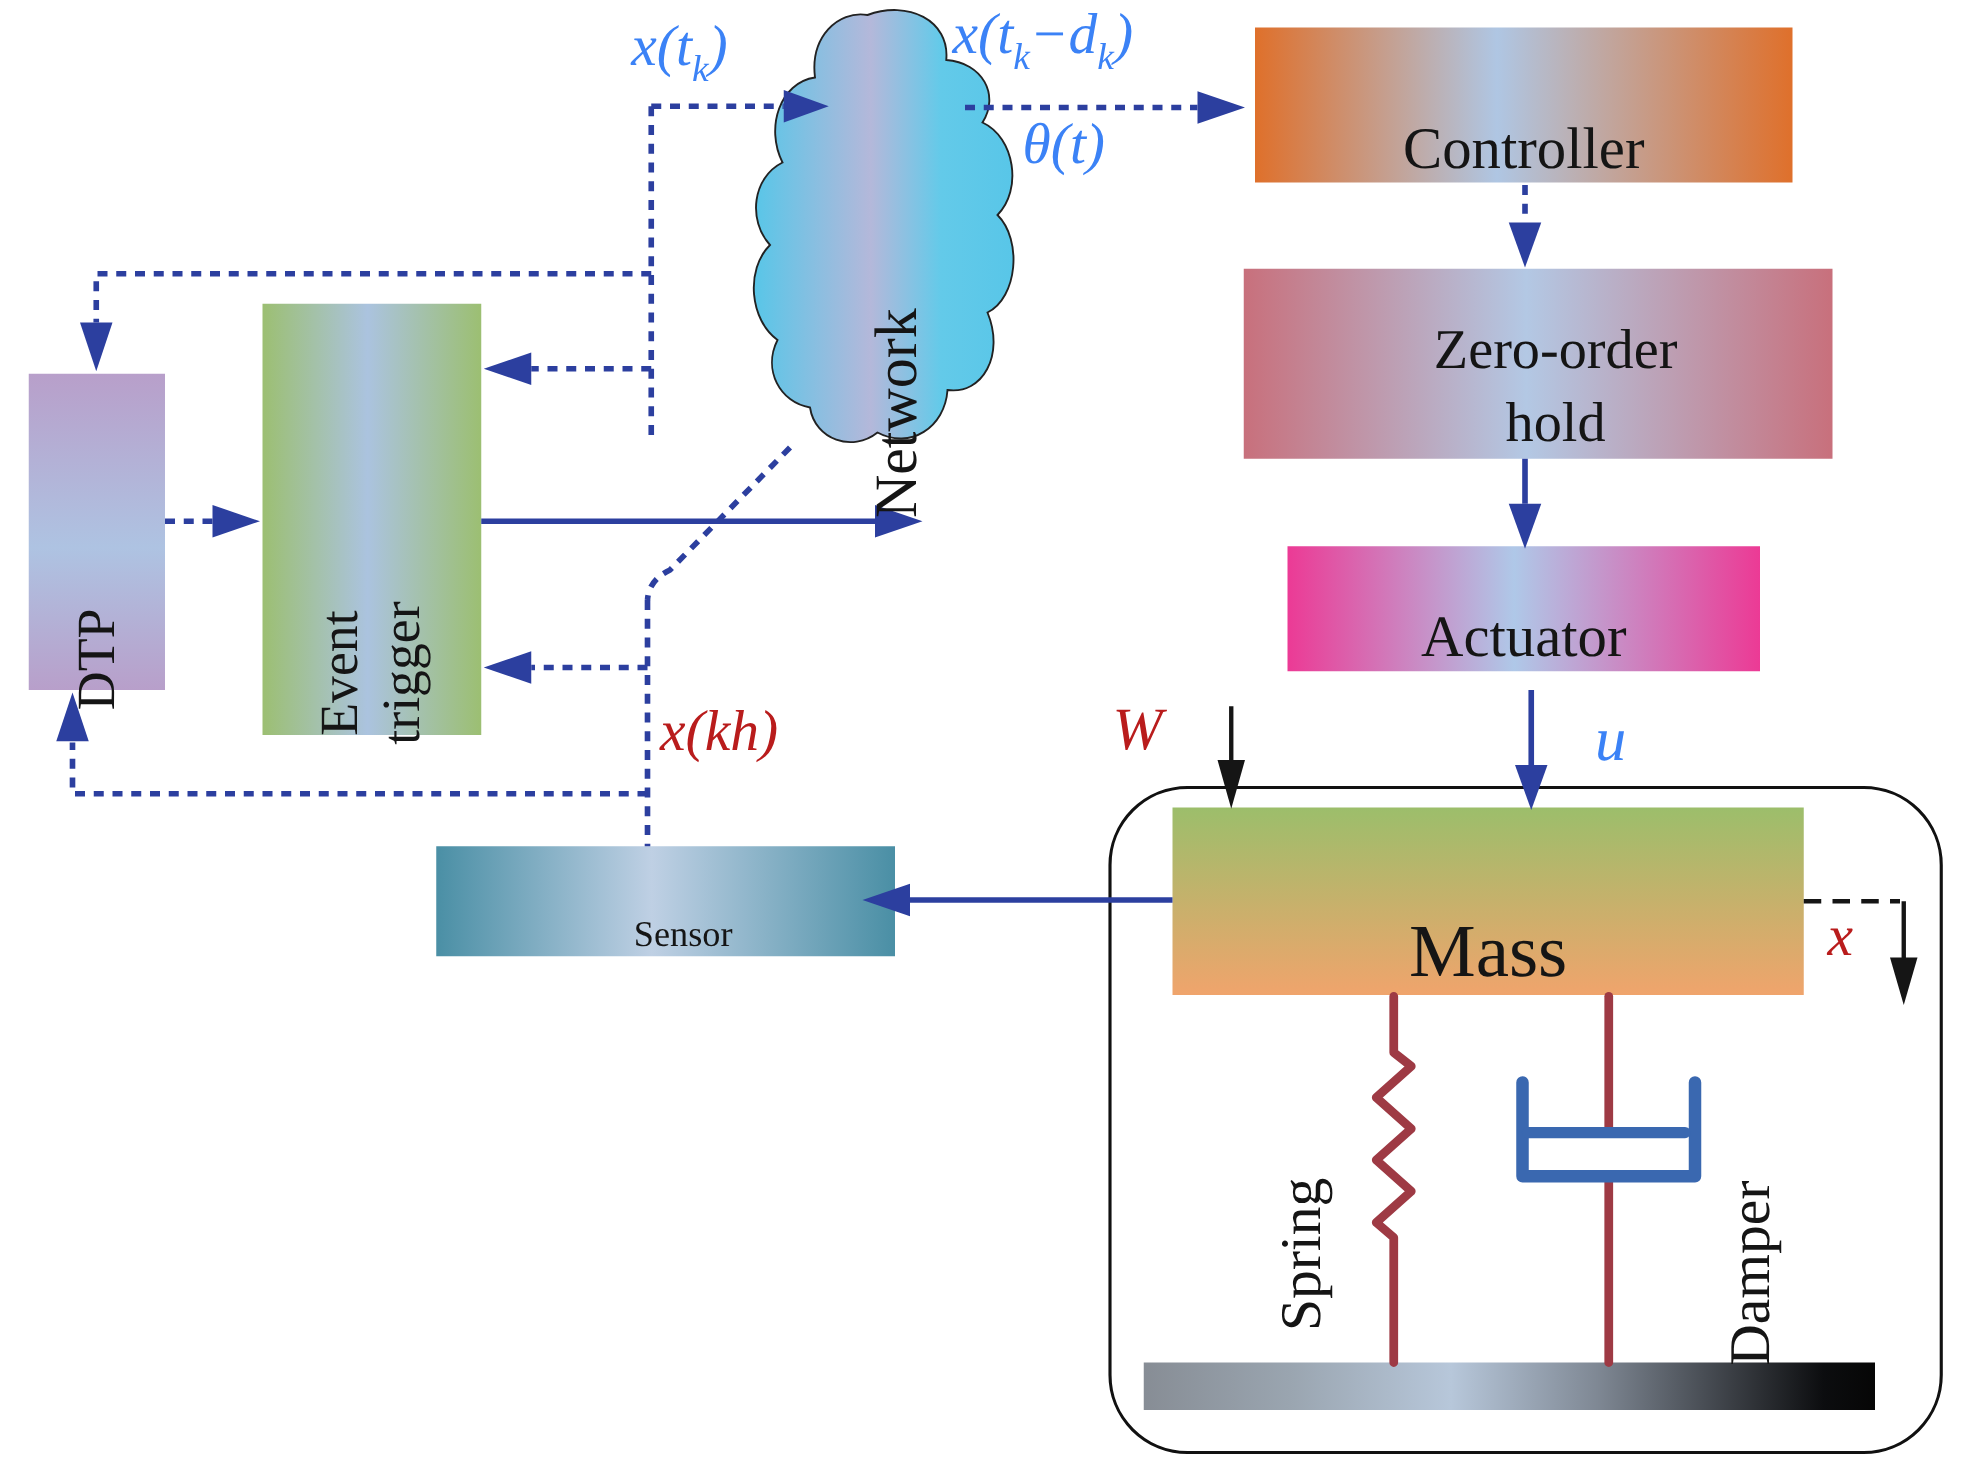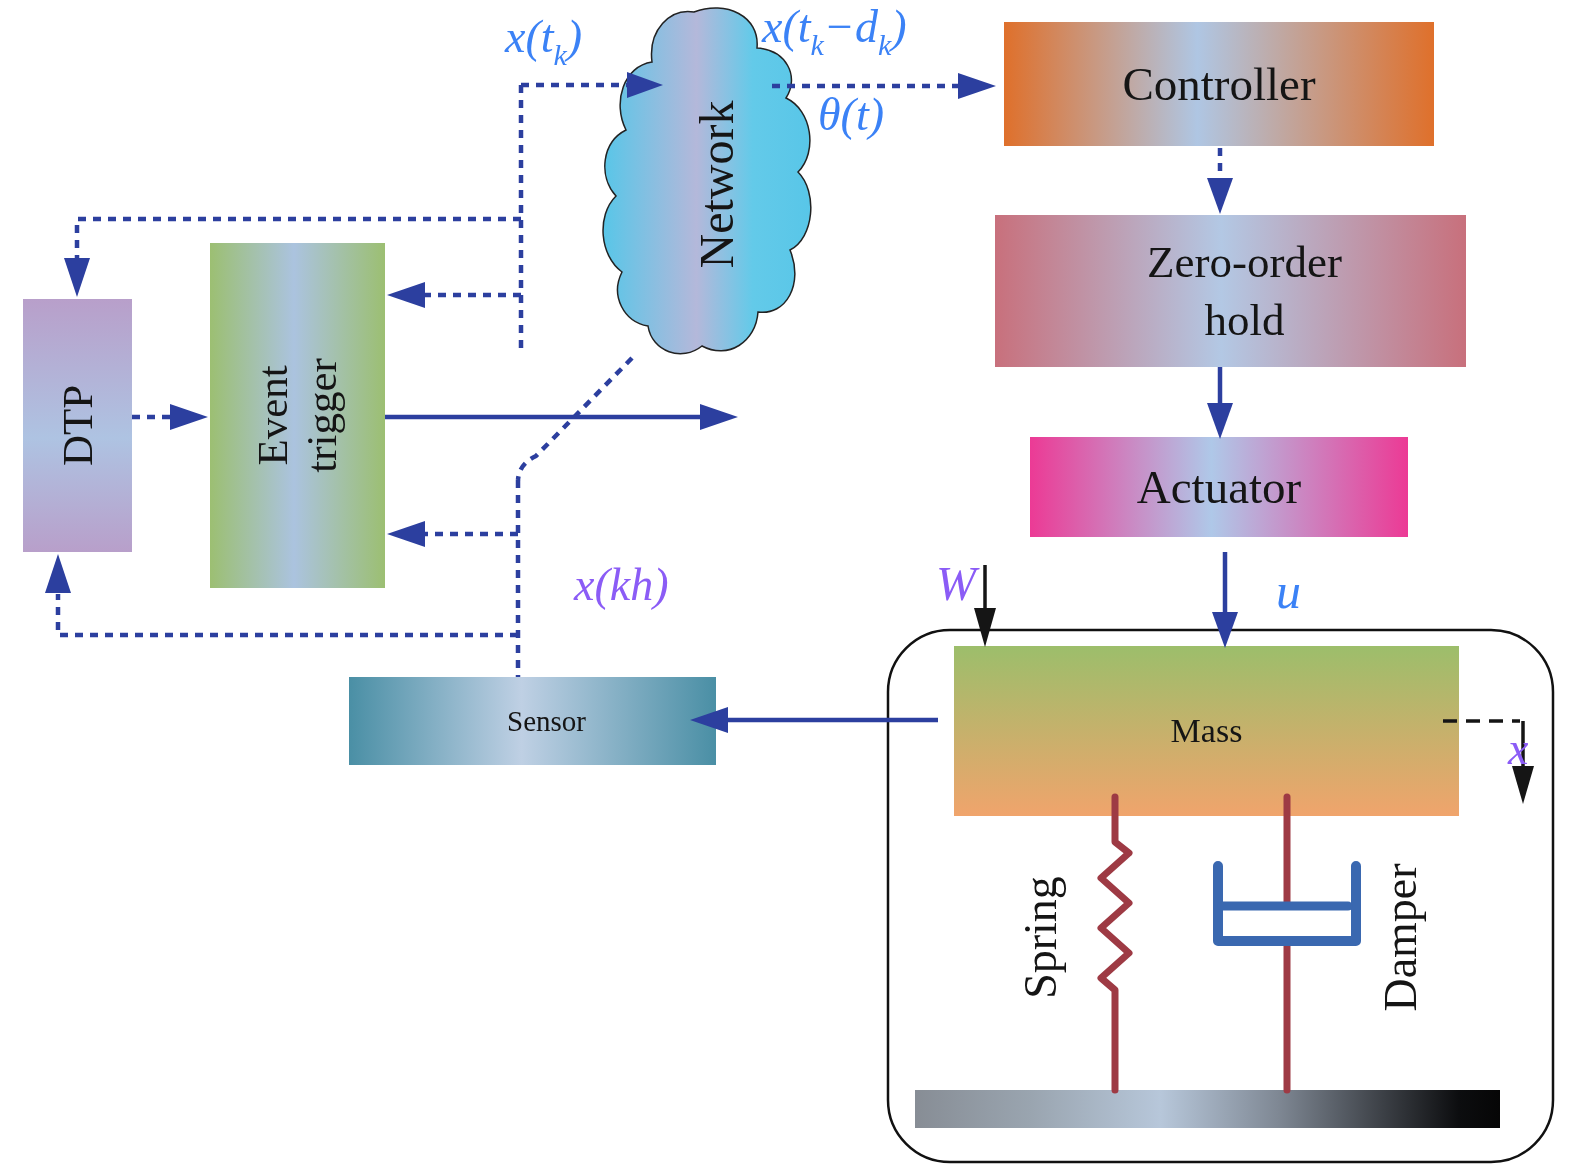--- a/index.html
+++ b/index.html
@@ -1,43 +1,43 @@
 <!DOCTYPE html>
 <html><head>
 <meta charset="utf-8">
 <style>
   html,body{margin:0;padding:0;background:#ffffff;}
   #canvas{position:relative;width:1575px;height:1175px;background:#ffffff;overflow:hidden;
           font-family:"Liberation Serif","DejaVu Serif",serif;color:#111;}
-  .block{position:absolute;display:flex;align-items:center;justify-content:center;
+  .block{position:absolute;display:flex;align-items:flex-end;justify-content:center;
          text-align:center;z-index:1;color:#151515;}
   .rot{transform:rotate(-90deg);white-space:nowrap;}
   
   .controller{left:1004px;top:22px;width:430px;height:124px;font-size:47px;
     background:linear-gradient(90deg,#df702b 0%,#afc6e3 45%,#df702b 100%);}
   .zoh{left:995px;top:215px;width:443px;height:152px;font-size:45px;line-height:1.3;
     background:linear-gradient(90deg,#c8707c 0%,#b3c8e4 48%,#c8707c 100%);padding-left:28px;}
   .actuator{left:1030px;top:437px;width:378px;height:100px;font-size:47px;
     background:linear-gradient(90deg,#ec3a95 0%,#afc8e8 48%,#ec3a95 100%);}
-  .mass{left:938px;top:646px;width:505px;height:170px;font-size:34px;
-    background:linear-gradient(180deg,#9cbe6b 0%,#f0a46c 100%);margin-left:16px;}
+  .mass{left:938px;top:646px;width:505px;height:150px;font-size:60px;
+    background:linear-gradient(180deg,#9cbe6b 0%,#f0a46c 100%);}
   .sensor{left:349px;top:677px;width:339px;height:88px;font-size:29px;
     background:linear-gradient(90deg,#4a8fa5 0%,#bfd0e4 47%,#4a8fa5 100%);padding-left:28px;}
   .etrigger{left:210px;top:243px;width:175px;height:345px;font-size:43px;line-height:1.15;
     background:linear-gradient(90deg,#9cbf72 0%,#abc3df 48%,#9cbf72 100%);}
   .dtp{left:23px;top:299px;width:109px;height:253px;font-size:43px;
     background:linear-gradient(180deg,#b89fca 0%,#aec3e2 55%,#b89fca 100%);}
   .networkbox{left:622px;top:10px;width:190px;height:348px;background:transparent;z-index:3;font-size:48px;}
   .springlab{left:985px;top:845px;width:110px;height:185px;background:transparent;z-index:3;font-size:46px;}
   .damperlab{left:1342px;top:830px;width:116px;height:215px;background:transparent;z-index:3;font-size:46px;}
   
   #lines{position:absolute;left:0;top:0;z-index:2;pointer-events:none;}
   
   .mlabel{position:absolute;z-index:3;font-style:italic;font-size:46px;color:#3b82f6;white-space:nowrap;}
-  .mlabel.black{color:#8b5cf6;margin-left:46px;}
+  .mlabel.black{color:#b91c1c;}
   .sb{font-size:30px;vertical-align:-13px;font-style:italic;}
 </style>
 </head>
 <body>
 
 <div id="canvas">
 
   <div class="block controller">
     <span>Controller</span>
   </div>

